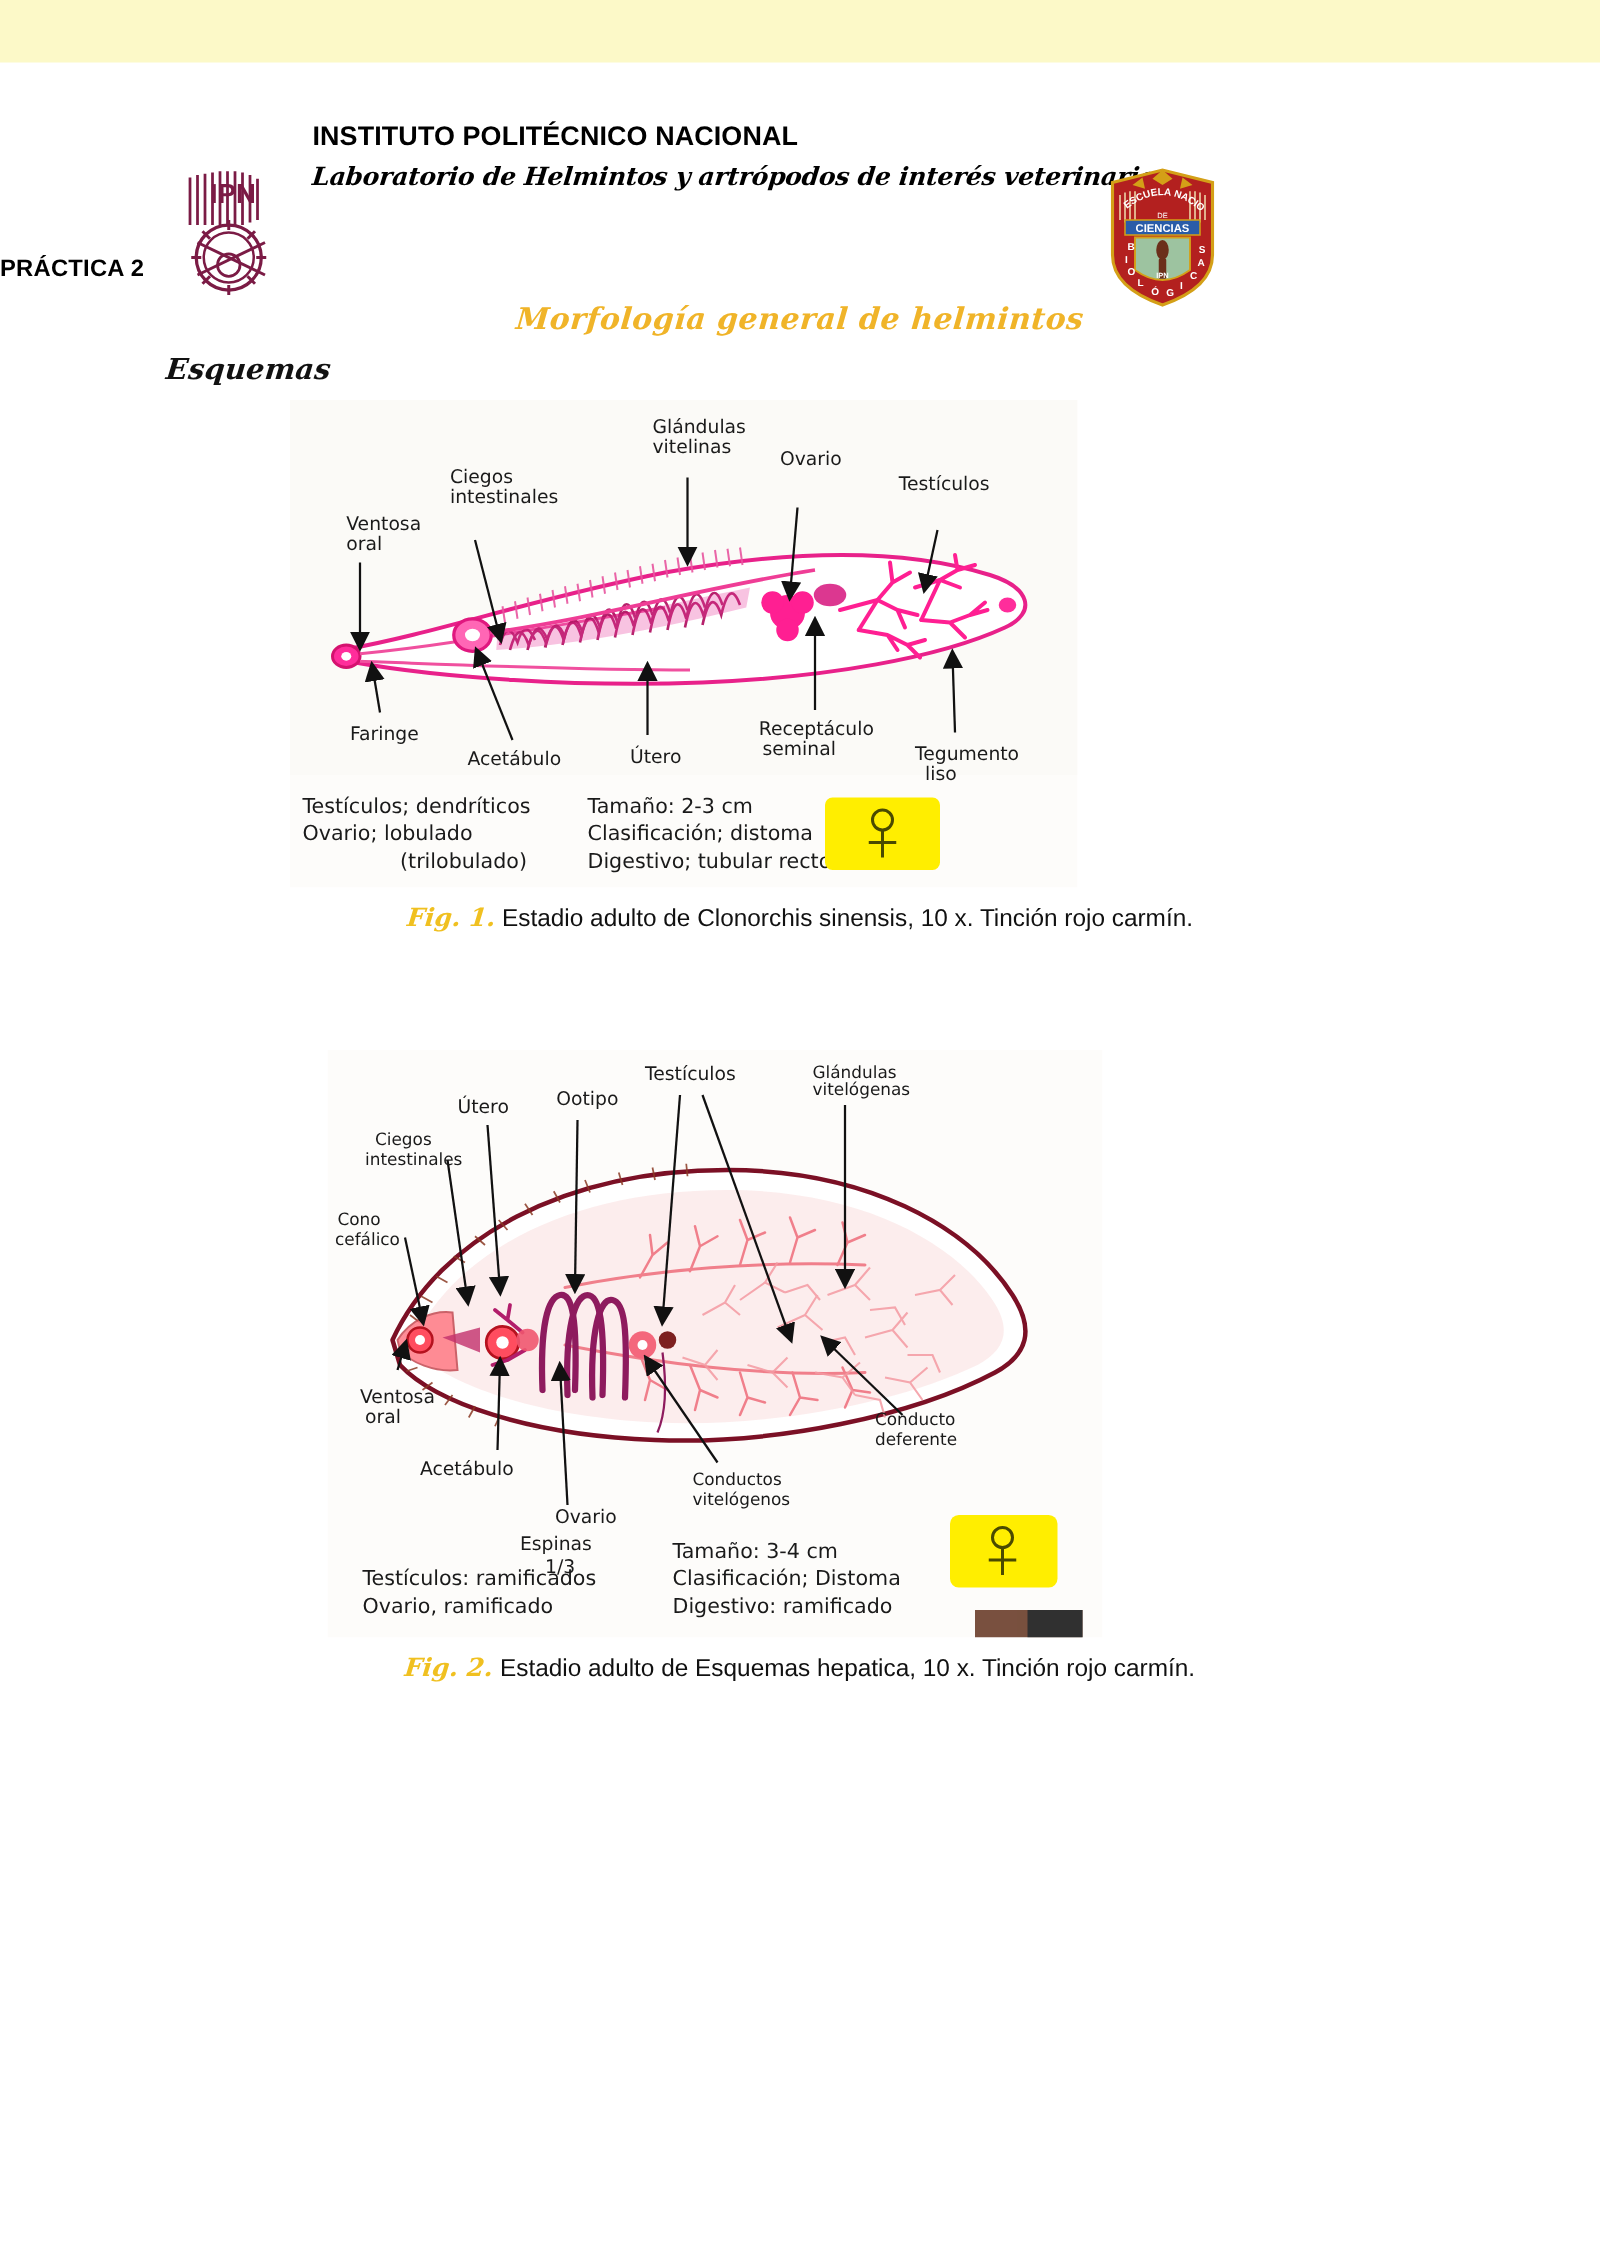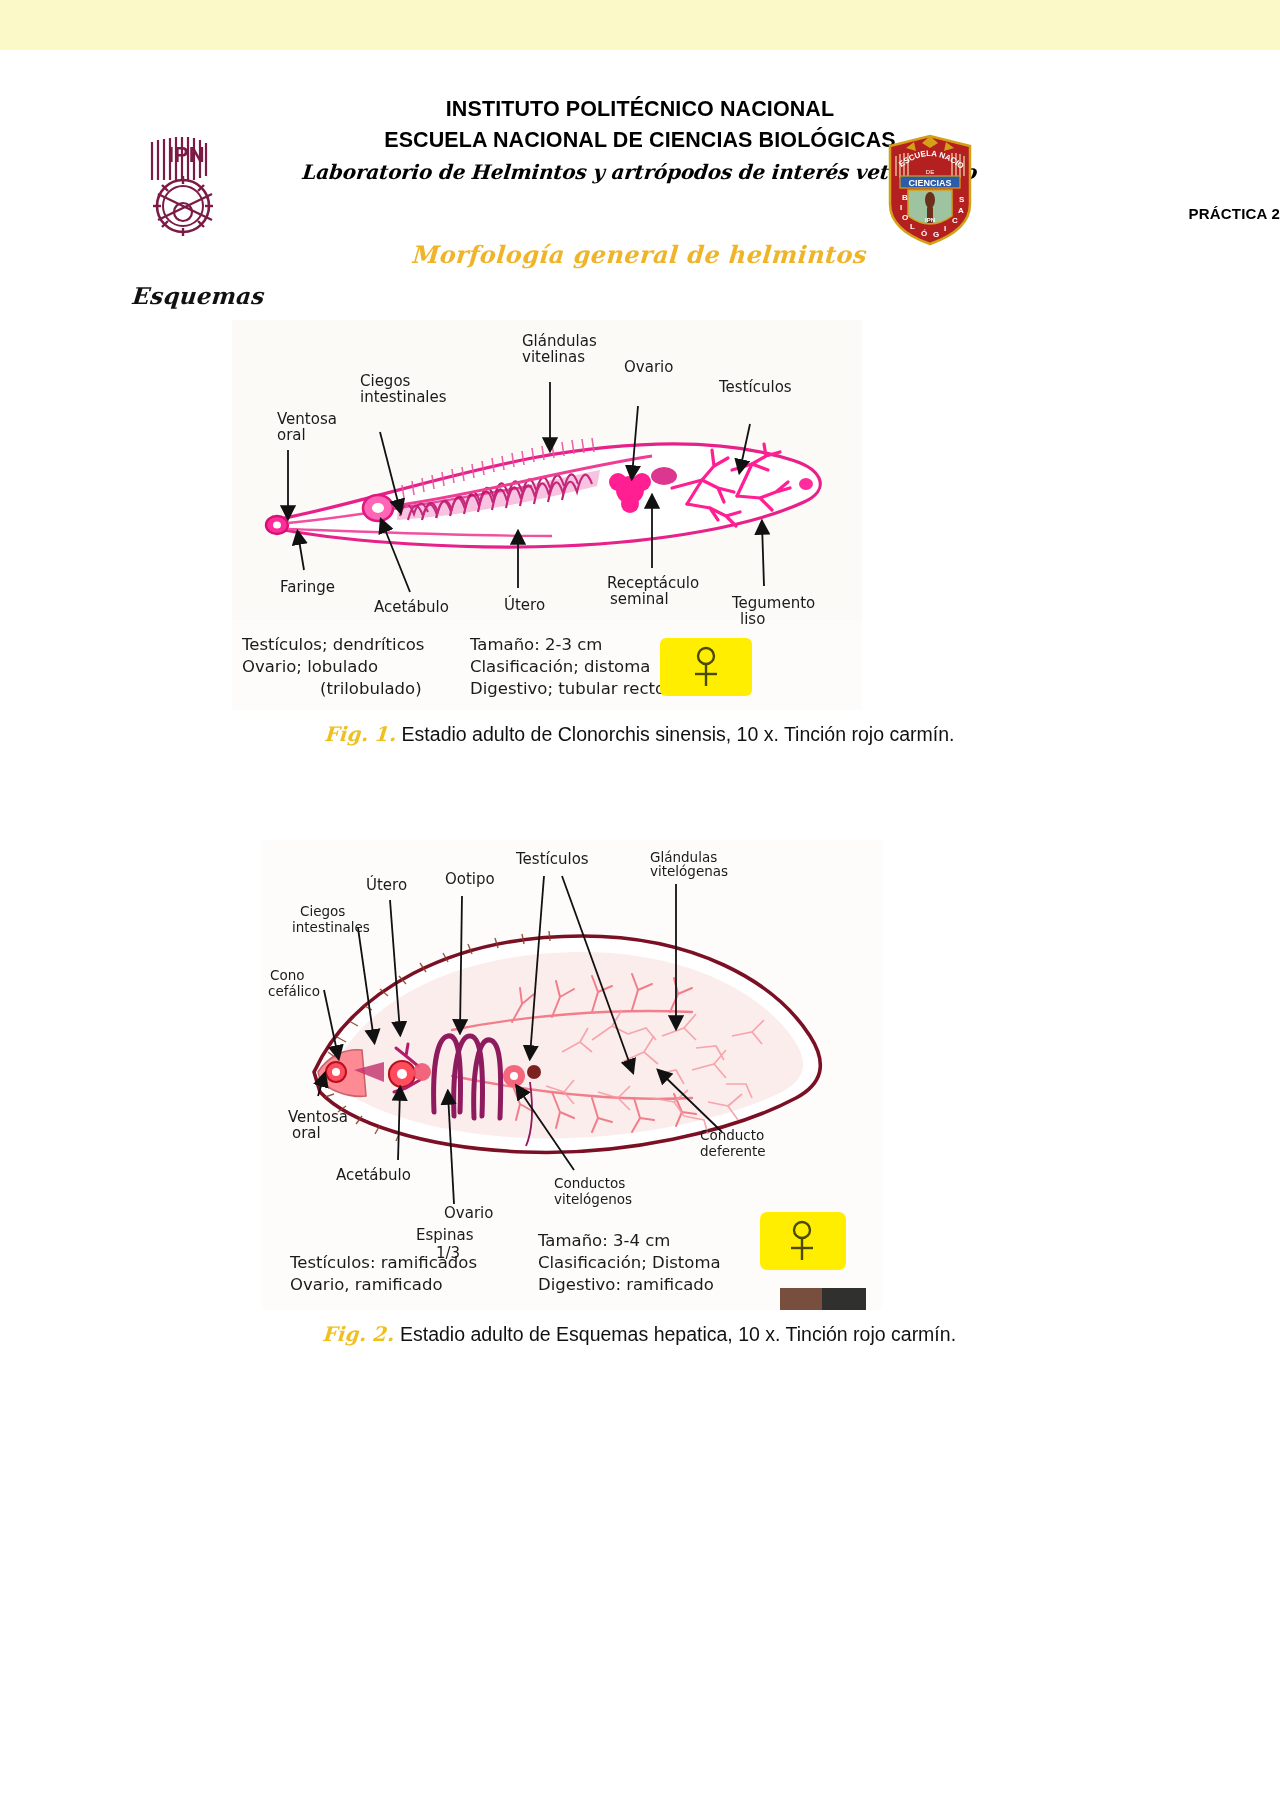--- a/index.html
+++ b/index.html
@@ -27,21 +27,20 @@
   .header {
     position: absolute;
     left: 0; top: 62px;
     width: 1280px;
     height: 130px;
   }
   .header-center {
     position: absolute;
     left: 250px; top: 32px;
     width: 780px;
-    text-align: center;
   }
   .inst-line1, .inst-line2 {
     font-weight: bold;
     font-size: 21.5px;
     letter-spacing: 0.1px;
     color: #000;
     line-height: 31px;
     white-space: nowrap;
   }
   .inst-line3 {
@@ -67,23 +66,23 @@
     position: absolute;
     left: 880px; top: 68px;
     width: 100px; height: 118px;
   }
 
   
   .practica {
     position: absolute;
     left: 0; top: 205px;
     width: 1280px;
-    text-align: right;
+    text-align: left;
     font-weight: bold;
-    font-size: 15px;
+    font-size: 19px;
     color: #000;
     letter-spacing: 0.2px;
   }
   .subtitle {
     position: absolute;
     left: 0; top: 240px;
     width: 1280px;
     text-align: center;
     font-family: "DejaVu Serif", serif;
     font-style: italic;
@@ -183,21 +182,20 @@
 
         <line x1="20" y1="62" x2="74" y2="88" stroke-width="2.4"></line>
         <line x1="20" y1="88" x2="74" y2="62" stroke-width="2.4"></line>
         <circle cx="45" cy="80" r="9" stroke-width="2.2"></circle>
       </g>
       <text x="30" y="30" font-family="Liberation Sans, sans-serif" font-size="22" font-weight="bold" fill="#7b1b45">IPN</text>
     </svg>
 
     <div class="header-center">
       <div class="inst-line1">INSTITUTO POLITÉCNICO NACIONAL</div>
-      <div class="inst-line2">ESCUELA NACIONAL DE CIENCIAS BIOLÓGICAS</div>
       <div class="inst-line3">Laboratorio de Helmintos y artrópodos de interés veterinario</div>
     </div>
 
     <svg class="logo-encb" viewBox="0 0 100 118">
 
       <path d="M10 16 L50 6 L90 16 L90 74 Q90 100 50 114 Q10 100 10 74 Z" fill="#b3201f" stroke="#d4a017" stroke-width="2.5"></path>
 
       <g fill="#d4a017">
         <path d="M50 6 l8 7 l-8 5 l-8 -5 z"></path>
         <path d="M34 12 l-8 6 l10 3 z"></path>

